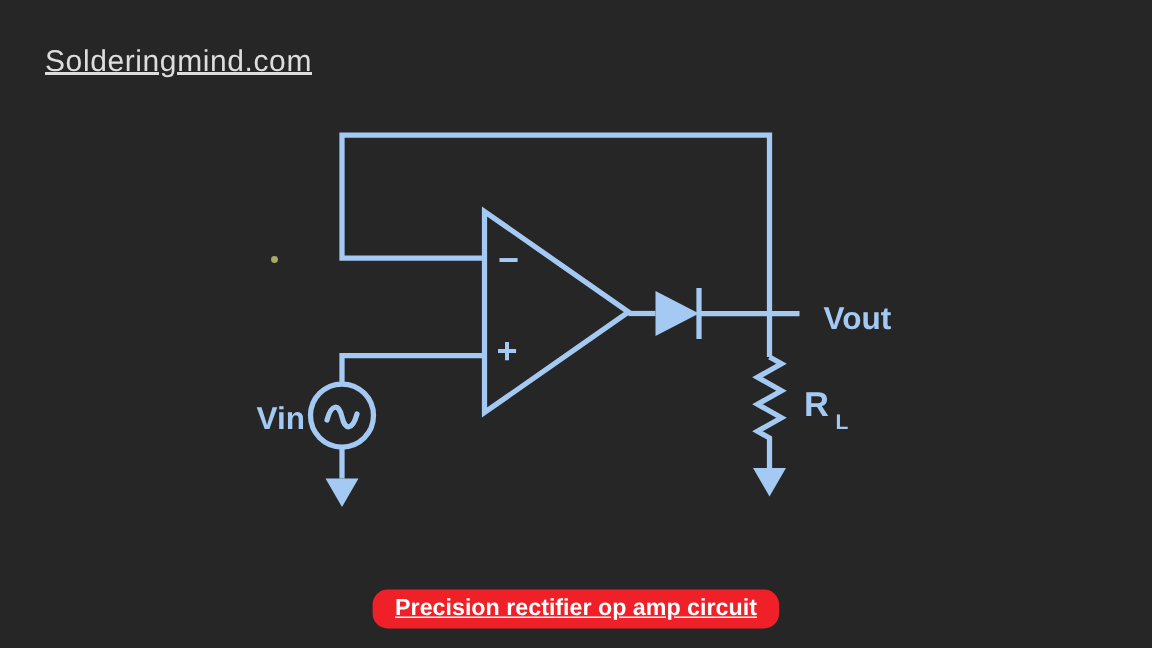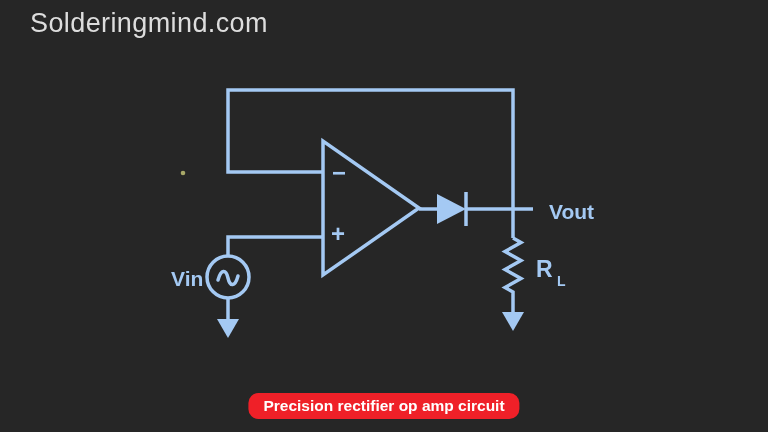--- a/index.html
+++ b/index.html
@@ -14,25 +14,26 @@
   html, body { width: 768px; height: 432px; overflow: hidden; }
   body {
     background: var(--background);
     font-family: "Liberation Sans", sans-serif;
     position: relative;
   }
   .stage { position: absolute; inset: 0; width: 768px; height: 432px; }
   .site-watermark {
     position: absolute;
     left: 30px;
-    top: 8px;
-    font-size: 27px;
+    top: 30px;
+    font-size: 20px;
     font-weight: 400;
     letter-spacing: 0.4px;
     color: var(--header_text);
+    text-decoration: underline;
   }
   svg.circuit { position: absolute; left: 0; top: 0; }
   .wire {
     stroke: var(--line);
     stroke-width: 3.5;
     fill: none;
     stroke-linecap: butt;
     stroke-linejoin: miter;
   }
   .wire-round { stroke: var(--line); stroke-width: 3.5; fill: none; stroke-linecap: round; }
@@ -52,20 +53,21 @@
     background: var(--badge_bg);
     border-radius: 10px;
     display: flex;
     align-items: center;
     white-space: nowrap;
   }
   .caption-badge span {
     color: var(--badge_text);
     font-size: 15.5px;
     font-weight: bold;
+    text-decoration: underline;
   }
 </style>
 </head>
 <body>
 
 <div class="stage">
 
   <div class="site-watermark">Solderingmind.com</div>
 
   <svg class="circuit" width="768" height="432" viewBox="0 0 768 432">

